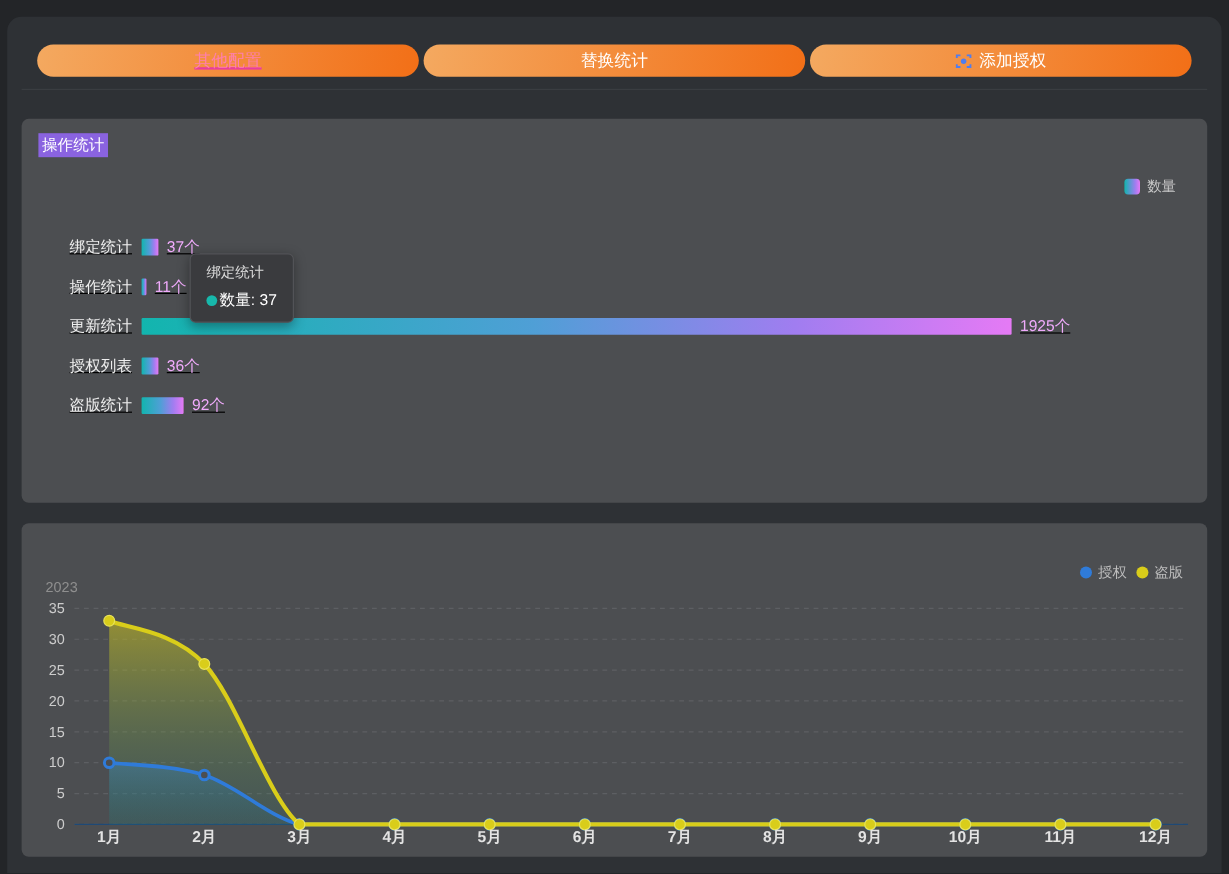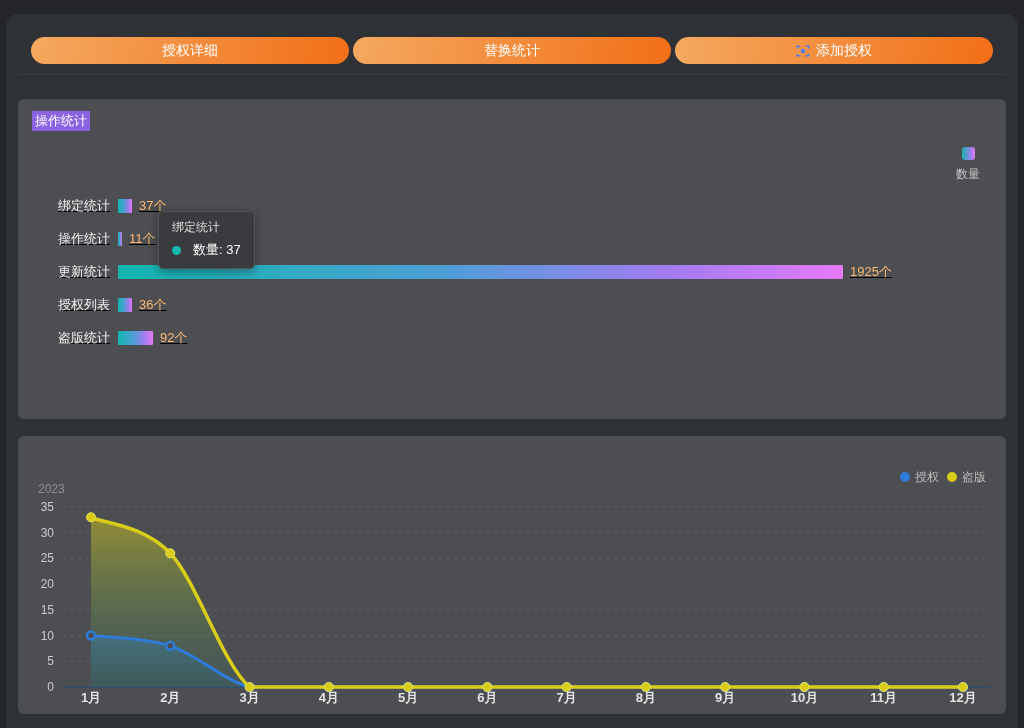--- a/index.html
+++ b/index.html
@@ -9,44 +9,44 @@
   .nav-row{display:flex;gap:4px;padding:23px 13px 10px;border-bottom:1px solid #3a3d41;}
   .nav-btn{flex:1;height:27px;border:none;border-radius:14px;cursor:pointer;
     background:linear-gradient(100deg,#f4a960 0%,#f26f17 100%);
     color:#fff;font-size:14px;font-family:inherit;display:flex;align-items:center;justify-content:center;gap:6px;}
   .nav-btn .sel-text{color:#ff7fae;text-decoration:underline;text-decoration-color:#e83e9c;text-decoration-thickness:2px;}
   .scan-ico{display:inline-flex;width:14px;height:14px;}
   
   .panel{background:#4c4e51;border-radius:6px;position:relative;}
   .bar-panel{margin-top:24px;height:320px;box-sizing:border-box;padding:12px 14px;text-decoration:underline;}
   .panel-title{display:inline-block;font-size:13px;color:#fff;background:#8a63e0;padding:1px 3px;}
-  .bar-legend{position:absolute;top:48px;right:26px;display:flex;align-items:center;gap:6px;font-size:12px;color:#c8c8c8;cursor:pointer;flex-direction:column;}
+  .bar-legend{position:absolute;top:48px;right:26px;display:flex;align-items:center;gap:6px;font-size:12px;color:#c8c8c8;cursor:pointer;}
   .legend-swatch{width:13px;height:13px;border-radius:3px;background:linear-gradient(90deg,#12b5ae,#a07df0 70%,#e57af5);}
   .bar-rows{margin-top:58px;}
   .bar-row{height:33px;display:flex;align-items:center;}
   .bar-label{width:78px;text-align:right;font-size:13px;color:#efefef;flex:0 0 78px;}
   .bar{height:14px;margin-left:8px;border-radius:1px;background:linear-gradient(90deg,#12b5ae,#4f9fd6 45%,#a07df0 75%,#e57af5);}
-  .bar-value{margin-left:7px;font-size:13px;color:#fdba74;}
+  .bar-value{margin-left:7px;font-size:13px;color:#f0abfc;}
   .tooltip{position:absolute;left:140px;top:112px;background:#3a3b3e;border:1px solid #525357;border-radius:5px;
     padding:7px 13px 9px;box-shadow:0 3px 10px rgba(0,0,0,.35);z-index:5;}
   .tt-title{font-size:12px;color:#ddd;margin-bottom:5px;white-space:nowrap;}
-  .tt-row{display:flex;align-items:center;gap:12px;font-size:13px;color:#fff;white-space:nowrap;}
+  .tt-row{display:flex;align-items:center;gap:2px;font-size:13px;color:#fff;white-space:nowrap;}
   .tt-dot{width:9px;height:9px;border-radius:50%;background:#17b8ab;display:inline-block;}
   .line-panel{margin-top:17px;height:278px;overflow:hidden;}
   .line-panel svg{display:block;}
 </style>
 </head>
 <body>
 
 <div class="screen">
   <div class="content">
 
     <div class="nav-row">
       <button class="nav-btn">
-        <span>授权详细</span>
+        <span class="sel-text">其他配置</span>
       </button>
       <button class="nav-btn">
         <span>替换统计</span>
       </button>
       <button class="nav-btn">
         <span class="scan-ico">
           <svg viewBox="0 0 16 16" width="14" height="14">
             <g fill="none" stroke="#4f7df0" stroke-width="1.8">
               <path d="M1.5 5 V2.5 H5"></path>
                 <path d="M11 2.5 H14.5 V5"></path>

